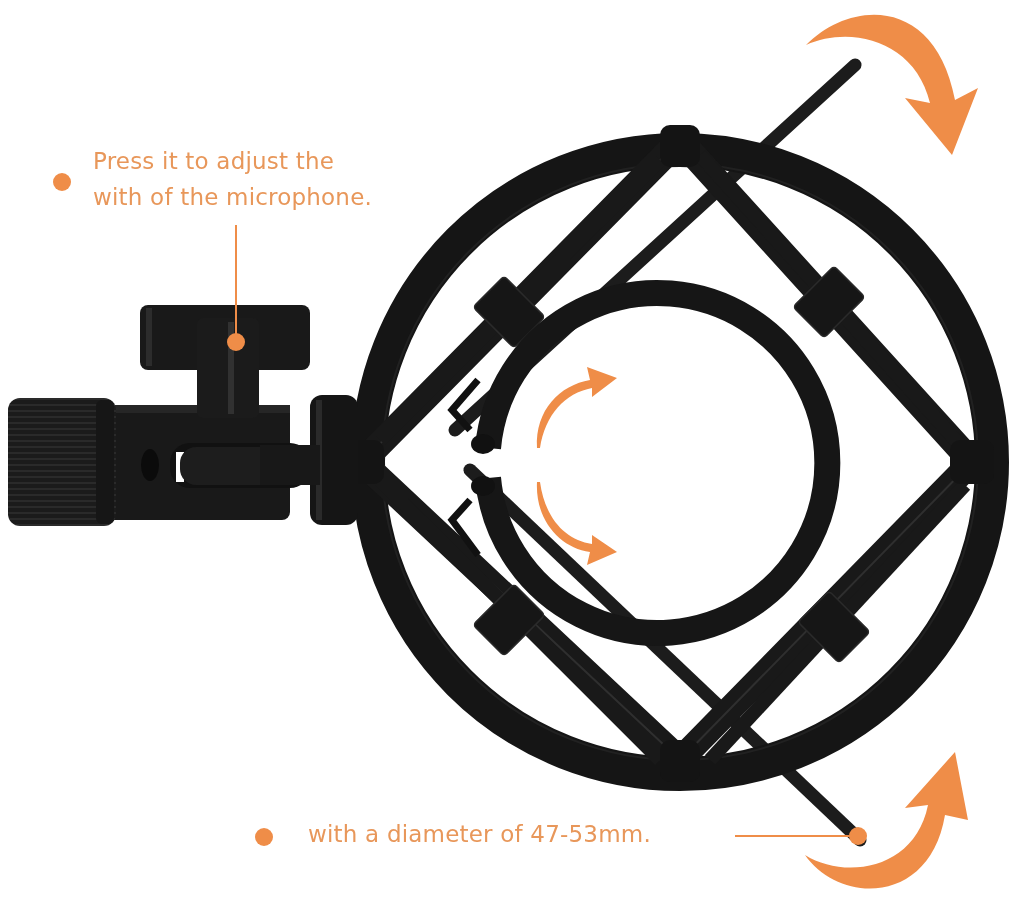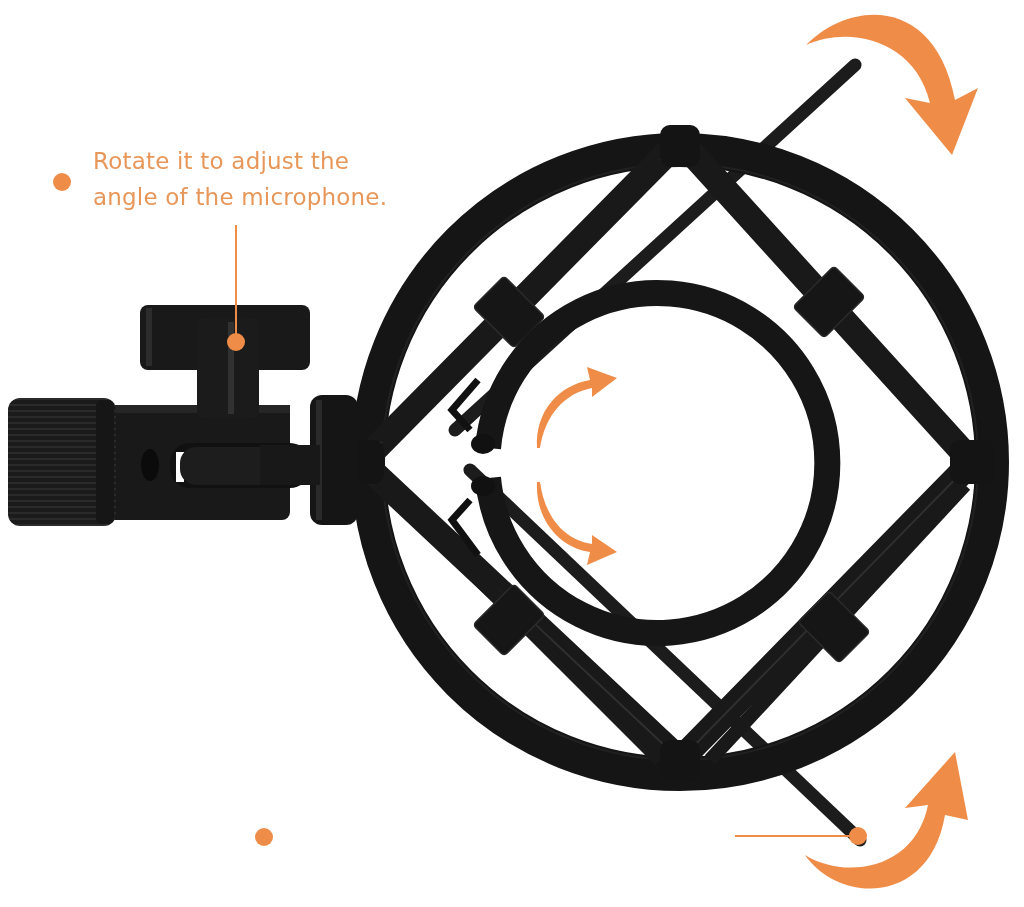--- a/index.html
+++ b/index.html
@@ -132,21 +132,22 @@
       <line x1="236" y1="225" x2="236" y2="342" stroke="#EF8D48" stroke-width="2"></line>
       <circle cx="236" cy="342" r="9" fill="#EF8D48"></circle>
       <line x1="735" y1="836" x2="858" y2="836" stroke="#EF8D48" stroke-width="2"></line>
       <circle cx="858" cy="836" r="9" fill="#EF8D48"></circle>
     </g>
   </svg>
 
   
   <div class="bullet bullet-1"></div>
   <div class="annot-text annot-1">
-    <div>Rotate it to adjust the</div>
-    <div>angle of the microphone.</div>
+    <div>Press it to adjust the</div>
+    <div>with of the microphone.</div>
   </div>
 
   
   <div class="bullet bullet-2"></div>
   <div class="annot-text annot-2">
+    <div>with a diameter of 47-53mm.</div>
   </div>
 </div>
 
 </body></html>

